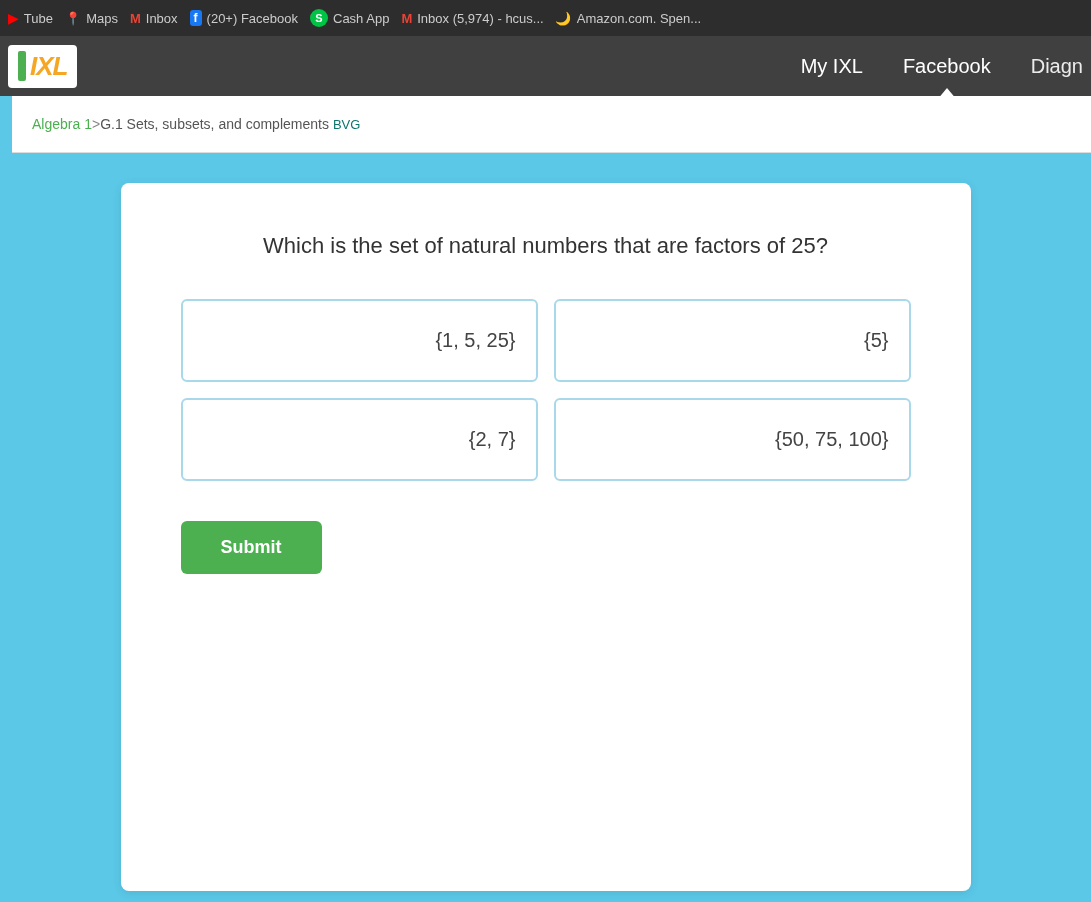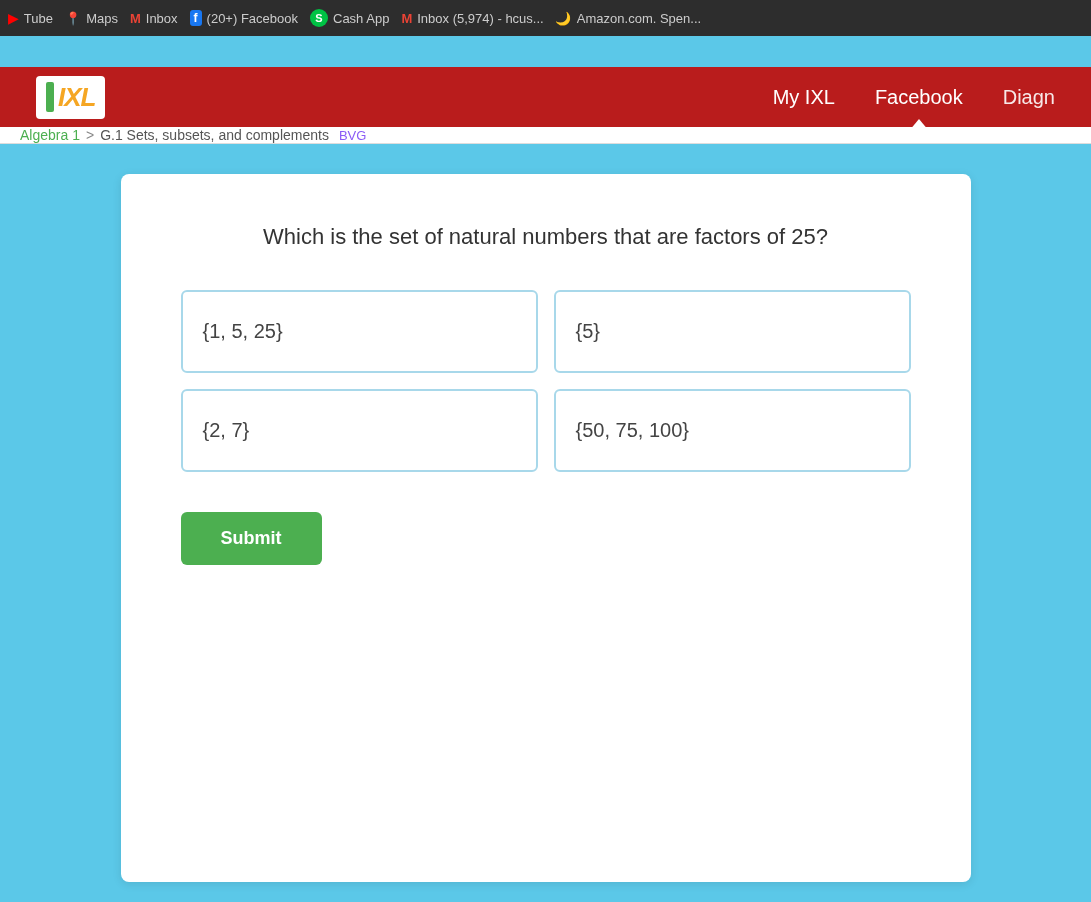--- a/index.html
+++ b/index.html
@@ -30,27 +30,26 @@
       gap: 5px;
       white-space: nowrap;
     }
 
     .tab-icon-yt { color: #ff0000; font-size: 14px; }
     .tab-icon-fb { background: #1877f2; color: white; border-radius: 3px; padding: 1px 4px; font-size: 12px; font-weight: bold; }
     .tab-icon-cash { background: #00c244; color: white; border-radius: 50%; width: 18px; height: 18px; display: flex; align-items: center; justify-content: center; font-size: 11px; font-weight: bold; }
 
     
     .ixl-nav {
-      background: #b91c1c;
+      background: #404040;
       height: 60px;
       display: flex;
       align-items: center;
-      padding: 0 36px;
+      padding: 0 8px;
       gap: 0;
-      margin-top: 31px;
     }
 
     .ixl-logo {
       background: white;
       padding: 6px 10px;
       border-radius: 4px;
       display: flex;
       align-items: center;
       margin-right: auto;
     }
@@ -103,45 +102,45 @@
     }
 
     .nav-link.diagn {
       color: white;
       opacity: 0.9;
     }
 
     
     .breadcrumb {
       background: white;
-      padding: 0 20px;
+      padding: 20px 20px;
       font-size: 14px;
       color: #555;
       border-bottom: 1px solid #ddd;
       display: flex;
       align-items: center;
-      gap: 6px;
+      margin-left: 12px;
     }
 
     .breadcrumb-link {
       color: #4caf50;
       cursor: pointer;
       text-decoration: none;
     }
 
     .breadcrumb-sep {
       color: #888;
     }
 
     .breadcrumb-current {
       color: #555;
     }
 
     .breadcrumb-code {
-      color: #8b5cf6;
+      color: #0f766e;
       font-size: 13px;
       margin-left: 4px;
     }
 
     
     .main-area {
       background: #5bc8e8;
       min-height: calc(902px - 36px - 60px - 38px);
       padding: 30px 20px;
       display: flex;
@@ -169,21 +168,21 @@
       display: grid;
       grid-template-columns: 1fr 1fr;
       gap: 16px;
       margin-bottom: 40px;
     }
 
     .answer-option {
       border: 2px solid #a8d8ea;
       border-radius: 6px;
       padding: 28px 20px;
-      text-align: left;
+      text-align: right;
       cursor: pointer;
       font-size: 20px;
       color: #444;
       background: white;
       transition: background 0.1s, border-color 0.1s;
     }
 
     .submit-btn {
       background: #4caf50;
       color: white;

